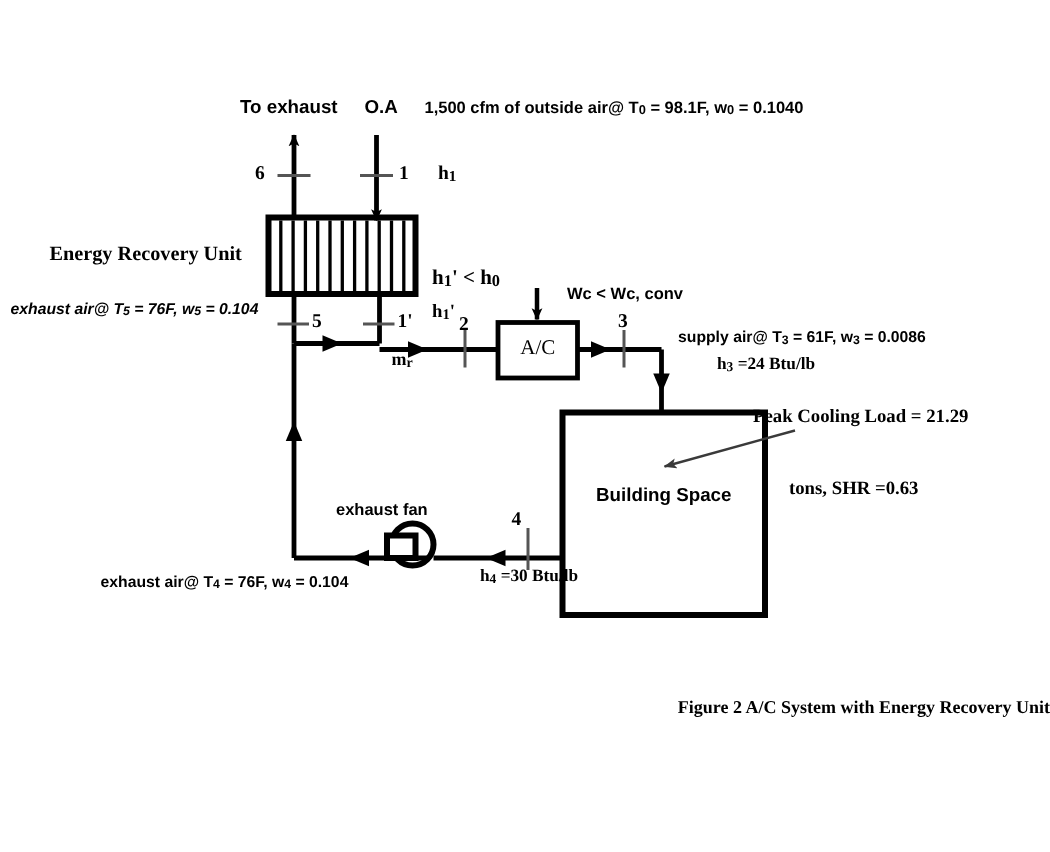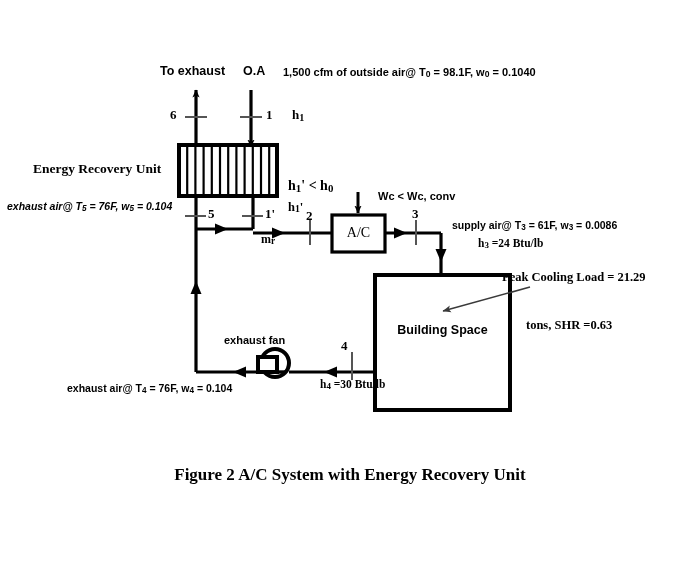--- a/index.html
+++ b/index.html
@@ -197,15 +197,15 @@
 
 
   <div class="lbl sans-b" style="left:224px; top:334px; font-size:11px;">exhaust fan</div>
 
   <div class="lbl serif-b" style="left:341px; top:339px; font-size:13px;">4</div>
 
   <div class="lbl serif-b" style="left:300px; top:378px; font-size:11.5px;padding-left:20px;">h<span class="sub">4</span> =30 Btu/lb</div>
 
   <div class="lbl sans-b" style="left:67px; top:382px; font-size:10.5px;">exhaust air@ T<span class="sub">4</span> = 76F, w<span class="sub">4</span> = 0.104</div>
 
-  <div class="lbl serif-b ctr" style="left:0px; top:465px; width:700px; font-size:17px;">Figure 2 A/C System with Energy Recovery Unit</div>
+  <div class="lbl serif-b ctr" style="left:0px; top:465px; width:700px; font-size:12px;text-align:right;">Figure 2 A/C System with Energy Recovery Unit</div>
 
 </div>
 
 </body></html>

